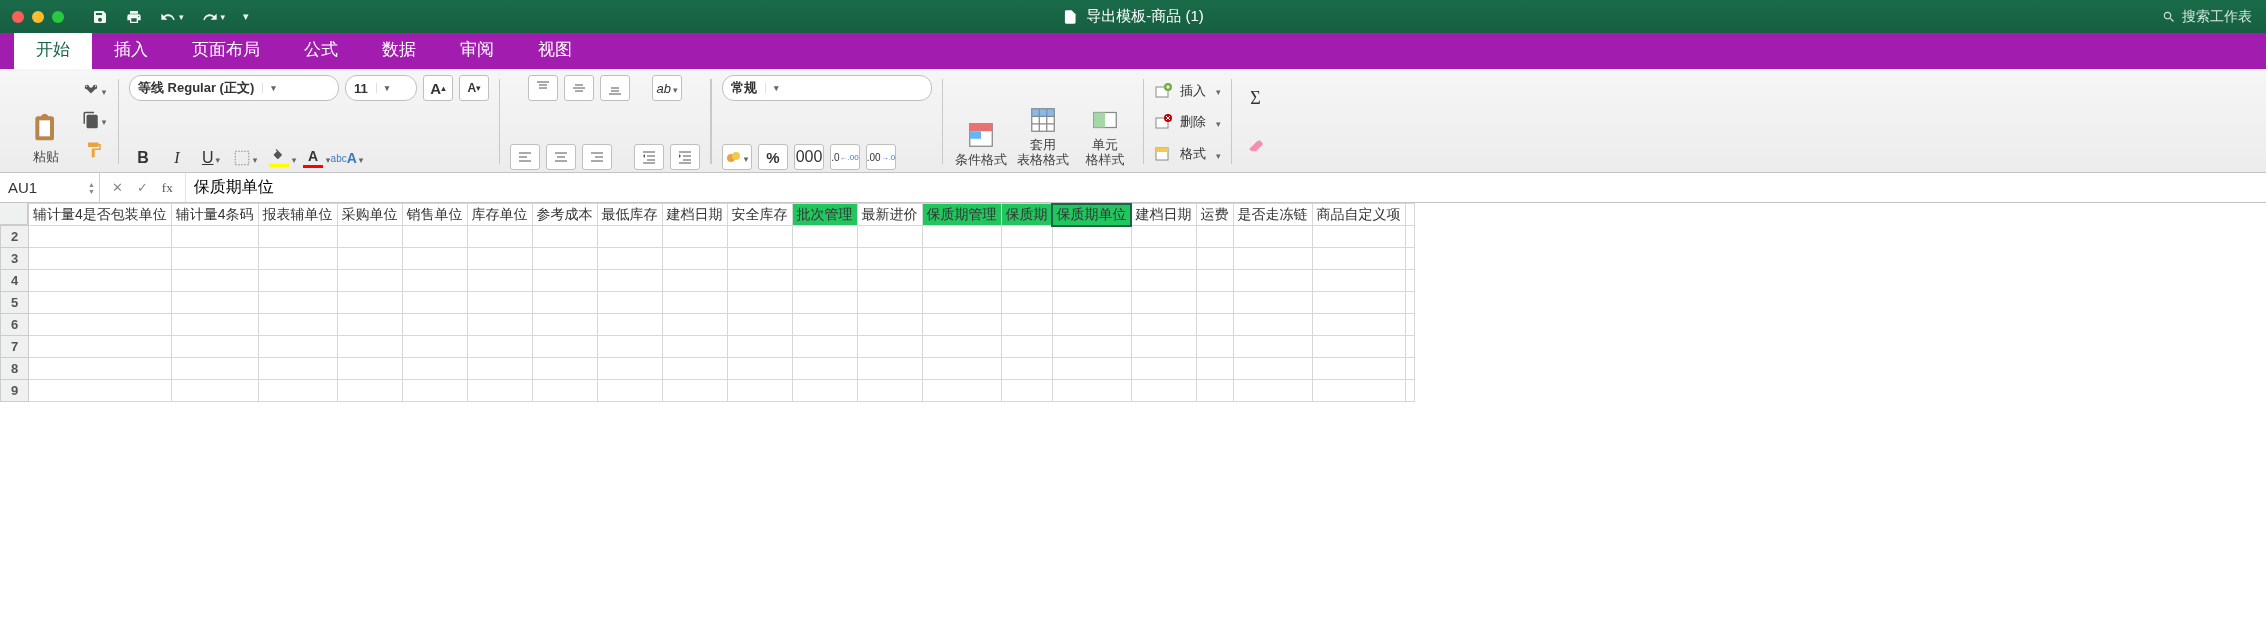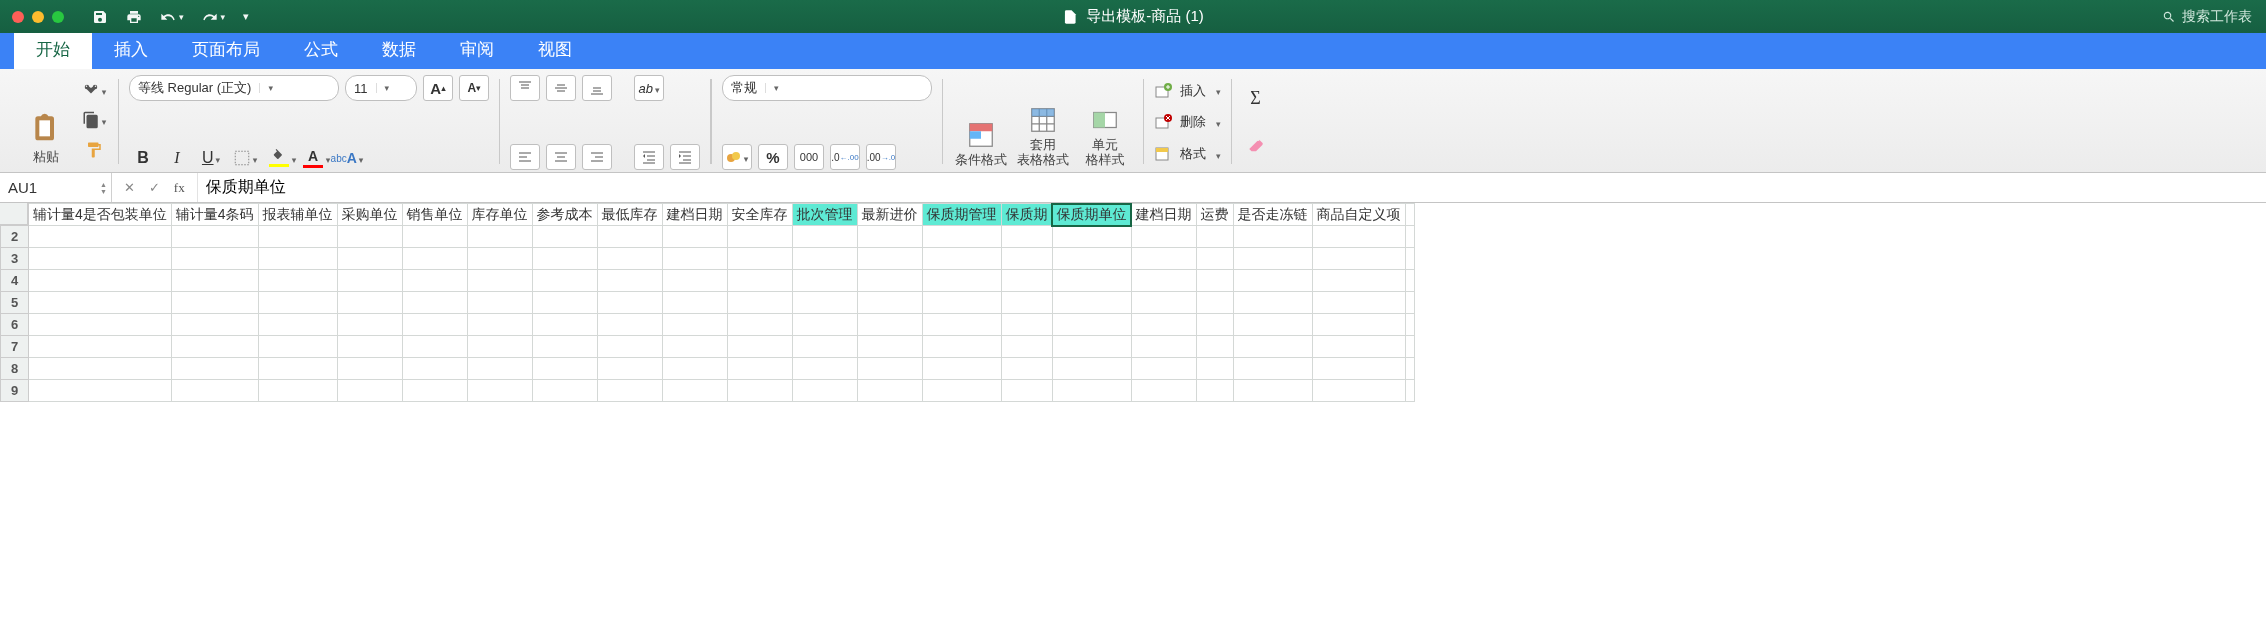--- a/index.html
+++ b/index.html
@@ -12,60 +12,60 @@
 .tl.red { background: #ff5f57; } .tl.yellow { background: #febc2e; } .tl.green { background: #28c840; }
 .qat { display: flex; align-items: center; gap: 18px; margin-left: 28px; }
 .qat-item { display: flex; align-items: center; gap: 3px; opacity: .95; cursor: pointer; }
 .qat svg { fill: #fff; }
 .title-center { position: absolute; left: 50%; transform: translateX(-50%); display: flex; align-items: center; gap: 8px; font-size: 15px; }
 .title-center svg { fill: #fff; }
 .search-box { margin-left: auto; margin-right: 14px; display: flex; align-items: center; gap: 6px; color: #cfe6db; font-size: 14px; }
 .search-box svg { fill: #cfe6db; }
 
 
-.tabstrip { height: 36px; background: #3b82f6; display: flex; align-items: flex-end; padding-left: 14px; gap: 0; }
+.tabstrip { height: 36px; background: #a21caf; display: flex; align-items: flex-end; padding-left: 14px; gap: 0; }
 .tab { padding: 8px 22px 8px; color: #fff; font-size: 17px; cursor: pointer; }
 .tab.active { background: #fff; color: #176645; border-radius: 3px 3px 0 0; font-weight: 500; }
 
 
 .ribbon { height: 104px; background: linear-gradient(#f6f6f6, #ececec); border-bottom: 1px solid #c4c4c4; display: flex; align-items: stretch; padding: 6px 8px 2px; }
 .group { display: flex; flex-direction: column; justify-content: space-between; padding: 0 10px; }
 .group-sep { width: 1px; background: #c9c9c9; margin: 4px 0 6px; }
 .row { display: flex; align-items: center; gap: 6px; }
 .bigbtn { display: flex; flex-direction: column; align-items: center; justify-content: flex-end; width: 56px; height: 90px; cursor: pointer; gap: 3px; }
 .bigbtn .lbl { font-size: 13px; color: #444; text-align: center; line-height: 1.15; }
 .smbtn { width: 28px; height: 24px; display: flex; align-items: center; justify-content: center; cursor: pointer; border-radius: 3px; }
-.dd { display: flex; align-items: center; border: 1px solid #bfbfbf; background: #fff; height: 26px; border-radius: 12px; }
+.dd { display: flex; align-items: center; border: 1px solid #bfbfbf; background: #fff; height: 26px; border-radius: 12px; font-weight: bold; }
 .dd span { padding: 0 8px; }
 .dd .arr { width: 16px; text-align: center; border-left: 1px solid #ddd; font-size: 9px; color: #666; }
 .iconbox { width: 30px; height: 26px; border: 1px solid #bfbfbf; background: #fff; border-radius: 3px; display: flex; align-items: center; justify-content: center; cursor: pointer; }
 .toggle-row { display: flex; align-items: center; gap: 8px; cursor: pointer; }
 .toggle-row.disabled { opacity: .45; }
 .chevd::after { content: "▾"; font-size: 9px; color: #666; margin-left: 2px; }
 .underline-bar { height: 3px; width: 20px; margin-top: 1px; }
 
 
 .fbar { height: 30px; border-bottom: 1px solid #c4c4c4; display: flex; align-items: center; background: #fff; }
-.namebox { width: 112px; height: 100%; border-right: 1px solid #d0d0d0; display: flex; align-items: center; padding-left: 8px; font-size: 15px; }
+.namebox { width: 100px; height: 100%; border-right: 1px solid #d0d0d0; display: flex; align-items: center; padding-left: 8px; font-size: 15px; }
 .name-stepper { margin-left: auto; margin-right: 4px; display: flex; flex-direction: column; }
 .name-stepper div { font-size: 7px; line-height: 7px; color: #888; cursor: pointer; }
 .fbar-btns { display: flex; align-items: center; gap: 14px; padding: 0 12px; color: #888; }
 .fx { font-family: serif; color: #555; }
 .fbar-input { flex: 1; padding: 0 8px; font-size: 16px; outline: none; border: none; height: 100%; border-left: 1px solid #e3e3e3; }
 
 
 .grid-wrap { position: relative; }
 .corner { position: absolute; left: 0; top: 0; width: 28px; height: 22px; background: #eef1f0; border-right: 1px solid #ccc; border-bottom: 1px solid #ccc; }
 table.grid { border-collapse: collapse; table-layout: fixed; }
 .colhead th { height: 22px; background: #eef1f0; border: 1px solid #ccc; font-weight: 400; font-size: 13px; color: #555; }
 .colhead th.active { background: #d7e6de; color: #176645; font-weight: 600; border-bottom: 2px solid #176645; }
 .rowhead { width: 28px; background: #eef1f0; border: 1px solid #ccc; text-align: center; font-size: 13px; color: #555; }
 .rowhead.active { background: #d7e6de; color: #176645; }
 td.cell { border: 1px solid #d4d8d6; height: 22px; padding: 0 4px; font-size: 14px; white-space: nowrap; overflow: hidden; }
-td.cell.hl { background: #5eead4; }
+td.cell.hl { background: #22c55e; }
 td.cell.sel { outline: 2px solid #176645; outline-offset: -1px; }
 </style>
 </head>
 <body>
 
 <div class="titlebar">
   <div class="traffic">
     <div class="tl red"></div>
     <div class="tl yellow"></div>
     <div class="tl green"></div>
@@ -206,21 +206,21 @@
       <div class="smbtn">
           <span style="font-size:10px;color:#3b78c4">abc</span>
           <br>
           <span style="font-size:14px;font-weight:bold;color:#3b78c4">A</span>
           <span class="chevd"></span>
         </div>
     </div>
   </div>
   <div class="group-sep"></div>
 
-  <div class="group" style="gap:20px;">
+  <div class="group" style="gap:20px;align-items:center;">
     <div class="row">
       <div class="iconbox">
           <svg width="16" height="16">
             <path stroke="#555" d="M2 2h12M4 5h8M4 8h8"></path>
           </svg>
         </div>
       <div class="iconbox">
           <svg width="16" height="16">
             <path stroke="#555" d="M4 5h8M2 8h12M4 11h8"></path>
           </svg>
@@ -283,21 +283,21 @@
           <svg width="16" height="16">
             <circle cx="5" cy="9" r="4" fill="#e8a43f"></circle>
             <circle cx="10" cy="7" r="4" fill="#f2c94c"></circle>
           </svg>
           <span class="chevd"></span>
         </div>
       <div class="iconbox">
           <b style="font-size:15px">%</b>
         </div>
       <div class="iconbox">
-          <span style="font-size:11px">000</span>
+          <span style="font-size:16px">000</span>
         </div>
       <div class="iconbox">
           <span style="font-size:10px">.0</span>
           <span style="font-size:8px;color:#3b78c4">←.00</span>
         </div>
       <div class="iconbox">
           <span style="font-size:10px">.00</span>
           <span style="font-size:8px;color:#3b78c4">→.0</span>
         </div>
     </div>

